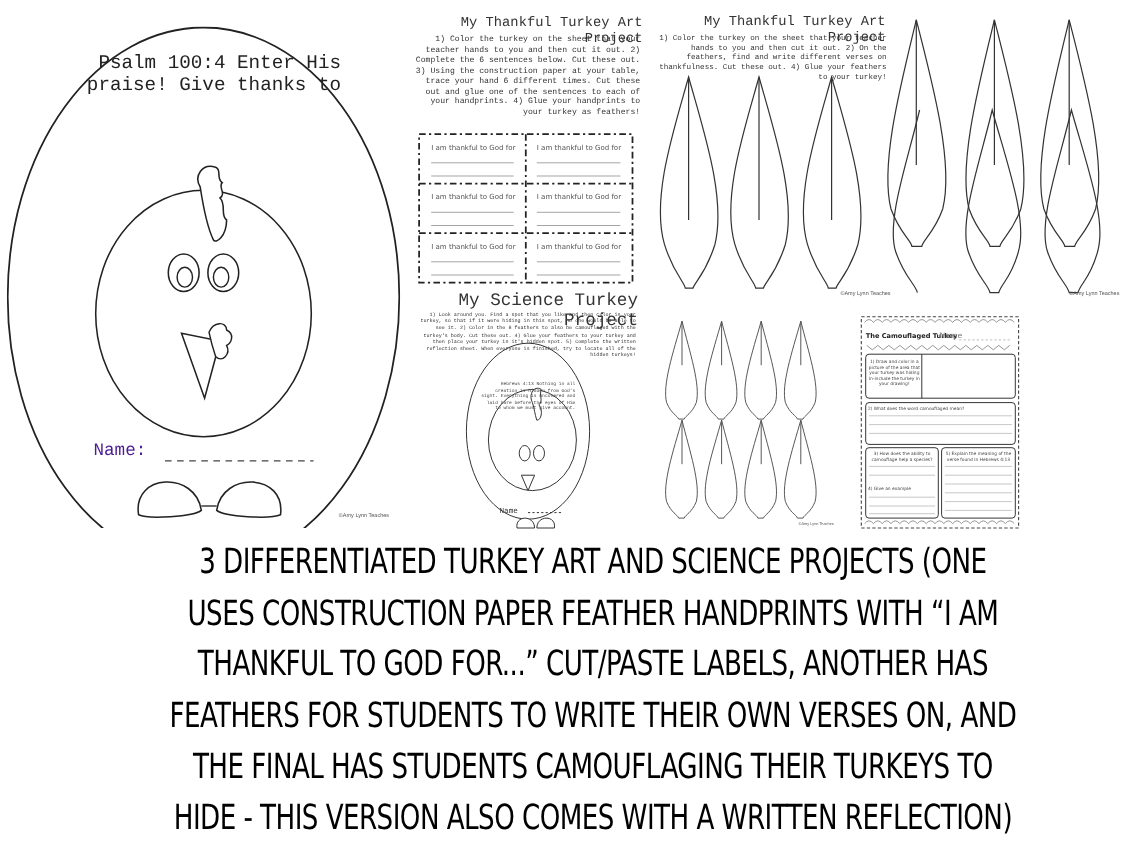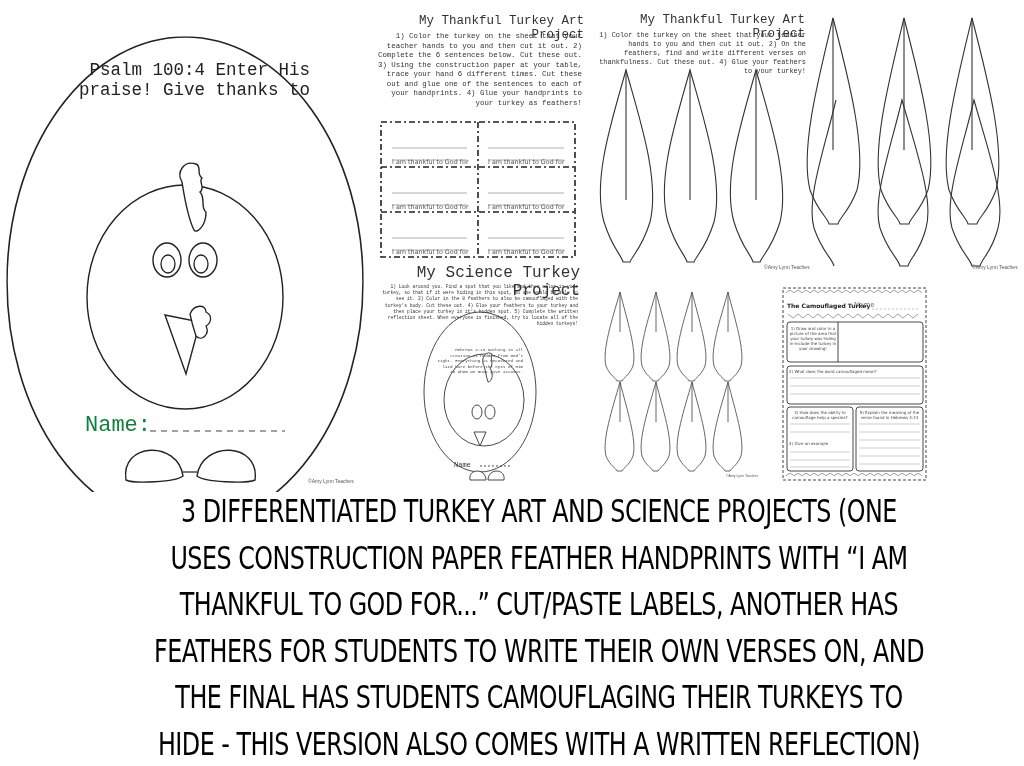--- a/index.html
+++ b/index.html
@@ -1,41 +1,41 @@
 <!DOCTYPE html>
 <html><head>
 <meta charset="utf-8">
 <style>
   html,body{margin:0;padding:0;background:#fff;}
   body{width:1024px;height:766px;position:relative;overflow:hidden;font-family:"Liberation Sans",sans-serif;color:#111;}
   .abs{position:absolute;}
   svg{position:absolute;left:0;top:0;}
   .txt{font-family:Liberation Mono, monospace;color:#333;text-align:right;position:absolute;}
   .verse{left:60px;top:48px;width:250px;font-size:17.5px;line-height:20px;color:#222;font-weight:300;}
-  .name1{left:85px;top:401px;font-size:22px;color:#15803d;}
+  .name1{left:85px;top:401px;font-size:16px;color:#4c1d95;}
   .copy{font-size:5px;color:#555;position:absolute;}
   .p2title{left:372px;top:14px;width:212px;font-size:12.5px;}
   .p2body{left:376px;top:32px;width:206px;font-size:7.4px;line-height:9.5px;}
-  .label{position:absolute;font-size:6.4px;color:#555;font-family:"DejaVu Sans",sans-serif;margin-top:28px;}
+  .label{position:absolute;font-size:6.4px;color:#555;font-family:"DejaVu Sans",sans-serif;}
   .p3title{left:595px;top:13px;width:210px;font-size:12.5px;}
   .p3body{left:596px;top:31px;width:210px;font-size:6.9px;line-height:9px;}
   .p4title{left:380px;top:264px;width:200px;font-size:16px;}
   .p4body{left:378px;top:284px;width:200px;font-size:4.6px;line-height:6.2px;}
   .p4verse{left:437px;top:348px;width:86px;font-size:4.2px;line-height:5.5px;color:#444;}
   .p4name{left:454px;top:461px;font-size:7px;}
   .p6title{left:787px;top:302px;font-size:6px;color:#222;font-weight:bold;}
   .p6name{left:854px;top:301px;font-size:7px;color:#777;}
   .p6s{position:absolute;font-size:4px;color:#444;font-family:"DejaVu Sans",sans-serif;line-height:5px;text-align:center;}
   .caption{left:0;top:488px;width:1024px;text-align:center;font-family:"DejaVu Sans",sans-serif;font-size:31.5px;line-height:46.5px;letter-spacing:-0.6px;color:#000;text-transform:uppercase;font-stretch:condensed;padding-left:27px;}
   .caption span{display:block;transform:scaleX(0.84);white-space:nowrap;}
 </style>
 </head>
 <body>
 
-<div class="abs" style="left:0;top:12px;width:370px;height:480px;">
+<div class="abs" style="left:0;top:0;width:370px;height:480px;">
   <svg width="370" height="480">
     <ellipse cx="185" cy="270" rx="178" ry="245" fill="none" stroke="#222" stroke-width="1.6" clip-path="inset(0 0 0 0)"></ellipse>
 
     <ellipse cx="185" cy="285" rx="98" ry="112" fill="#fff" stroke="#222" stroke-width="1.4"></ellipse>
 
     <path d="M182 170 C176 160 184 148 196 152 C202 154 196 162 202 166 C198 170 206 176 200 180 C206 186 200 196 206 200 C206 215 196 222 194 218 C190 210 186 196 182 170 Z" fill="#fff" stroke="#222" stroke-width="1.4"></path>
 
     <ellipse cx="167" cy="248" rx="14" ry="17" fill="#fff" stroke="#222" stroke-width="1.4"></ellipse>
     <ellipse cx="168" cy="252" rx="7" ry="9" fill="#fff" stroke="#222" stroke-width="1.3"></ellipse>
     <ellipse cx="203" cy="248" rx="14" ry="17" fill="#fff" stroke="#222" stroke-width="1.4"></ellipse>

